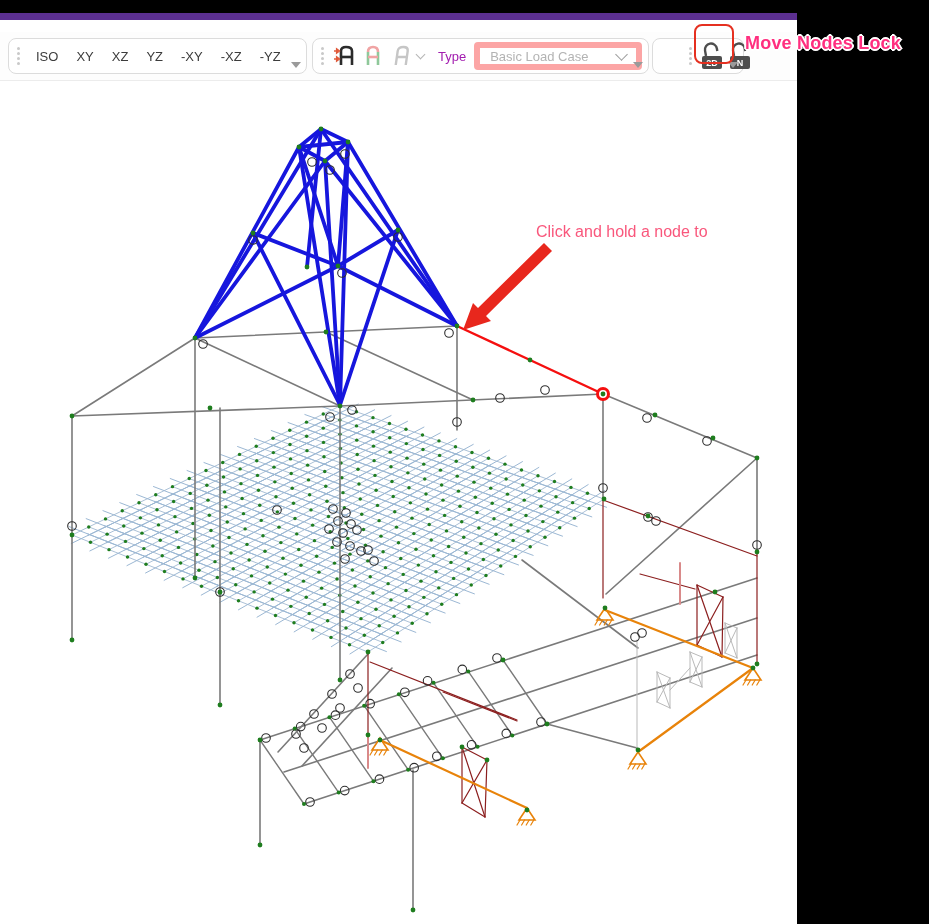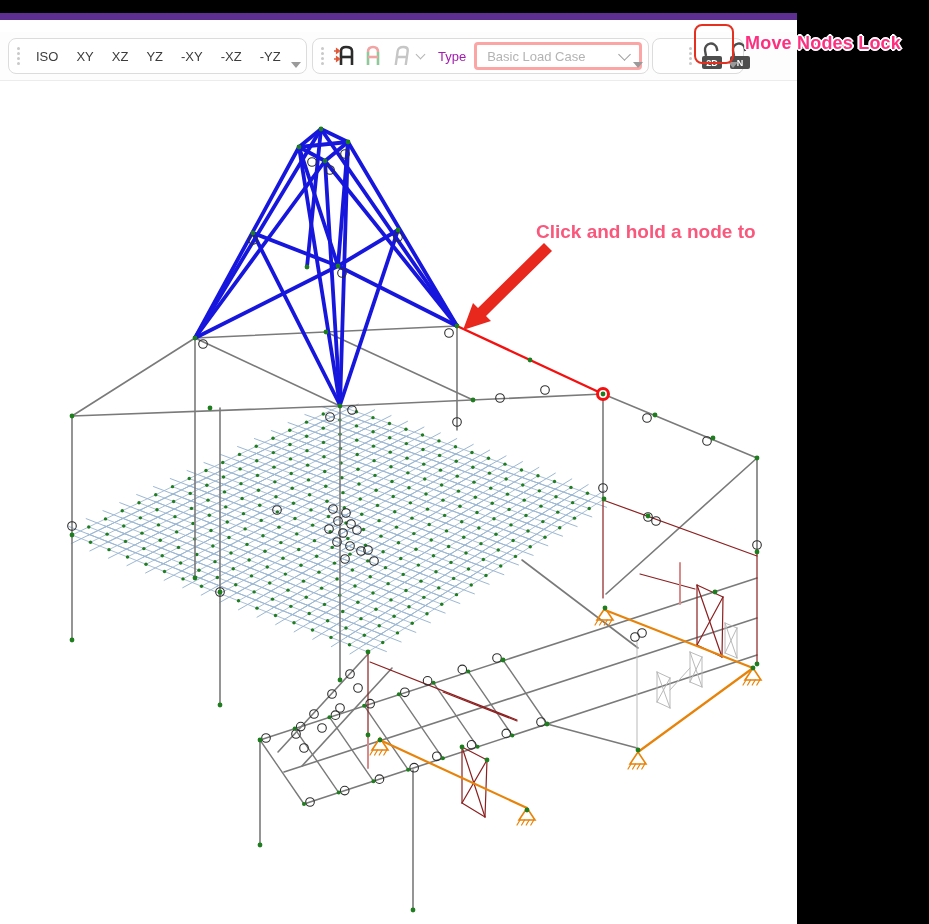--- a/index.html
+++ b/index.html
@@ -14,37 +14,37 @@
            border-bottom:1px solid #ececec;z-index:7;margin-top:12px;}
   .tgroup{position:absolute;top:6px;height:36px;background:#fff;border:1px solid #dcdcdc;
           border-radius:8px;display:flex;align-items:center;box-sizing:border-box;}
   .drag-dots{width:4px;margin:0 6px 0 8px;display:flex;flex-direction:column;gap:2px;}
   .drag-dots i{width:3px;height:3px;border-radius:50%;background:#c9c9c9;display:block;}
   .vbtn{font-size:13px;color:#3c3c3c;padding:0 9px;cursor:default;white-space:nowrap;}
   .corner-arrow{position:absolute;right:5px;bottom:5px;width:0;height:0;
                 border-left:5px solid transparent;border-right:5px solid transparent;
                 border-top:6px solid #9a9a9a;}
   .type-label{font-size:13px;color:#a21caf;margin:0 8px 0 10px;}
-  .lc-select{width:168px;height:28px;border:3px solid #fca5a5;border-radius:4px;display:flex;
+  .lc-select{width:168px;height:28px;border:6px solid #fca5a5;border-radius:4px;display:flex;
              align-items:center;justify-content:space-between;padding:0 10px;box-sizing:border-box;background:#fff;}
   .lc-select span{font-size:13px;color:#b3b3b3;}
   .chev{width:8px;height:8px;border-right:1.6px solid #9a9a9a;border-bottom:1.6px solid #9a9a9a;
         transform:rotate(45deg);margin-top:-4px;}
   .mini-chev{width:6px;height:6px;border-right:1.5px solid #b5b5b5;border-bottom:1.5px solid #b5b5b5;
         transform:rotate(45deg);margin:-3px 4px 0 2px;}
   .icon-slot{width:24px;height:30px;margin:0 2px;display:flex;align-items:center;justify-content:center;}
   .lockbtn{width:32px;height:34px;display:flex;align-items:center;justify-content:center;}
   .red-outline{position:absolute;left:694px;top:24px;width:40px;height:40px;border:2.5px solid #e53020;
                border-radius:8px;z-index:9;pointer-events:none;box-sizing:border-box;}
   
   .outlined{text-shadow:-1px -1px 0 #fff,1px -1px 0 #fff,-1px 1px 0 #fff,1px 1px 0 #fff,
             -2px 0 0 #fff,2px 0 0 #fff,0 -2px 0 #fff,0 2px 0 #fff;}
   .move-lock-label{position:absolute;left:745px;top:33px;font-size:18px;font-weight:bold;
                    color:#ff2f7f;z-index:10;white-space:nowrap;letter-spacing:.2px;}
-  .callout{position:absolute;left:536px;top:221px;font-size:19px;font-weight:bold;color:#f9577c;
+  .callout{position:absolute;left:536px;top:221px;font-size:16px;font-weight:normal;color:#f9577c;
            line-height:22px;z-index:4;white-space:nowrap;text-align:right;}
   
   #model{position:absolute;left:0;top:0;width:929px;height:924px;z-index:2;}
 </style>
 </head>
 <body>
 
 <div class="titlebar"></div>
 <div class="purplebar"></div>
 <div class="blackcol"></div>

